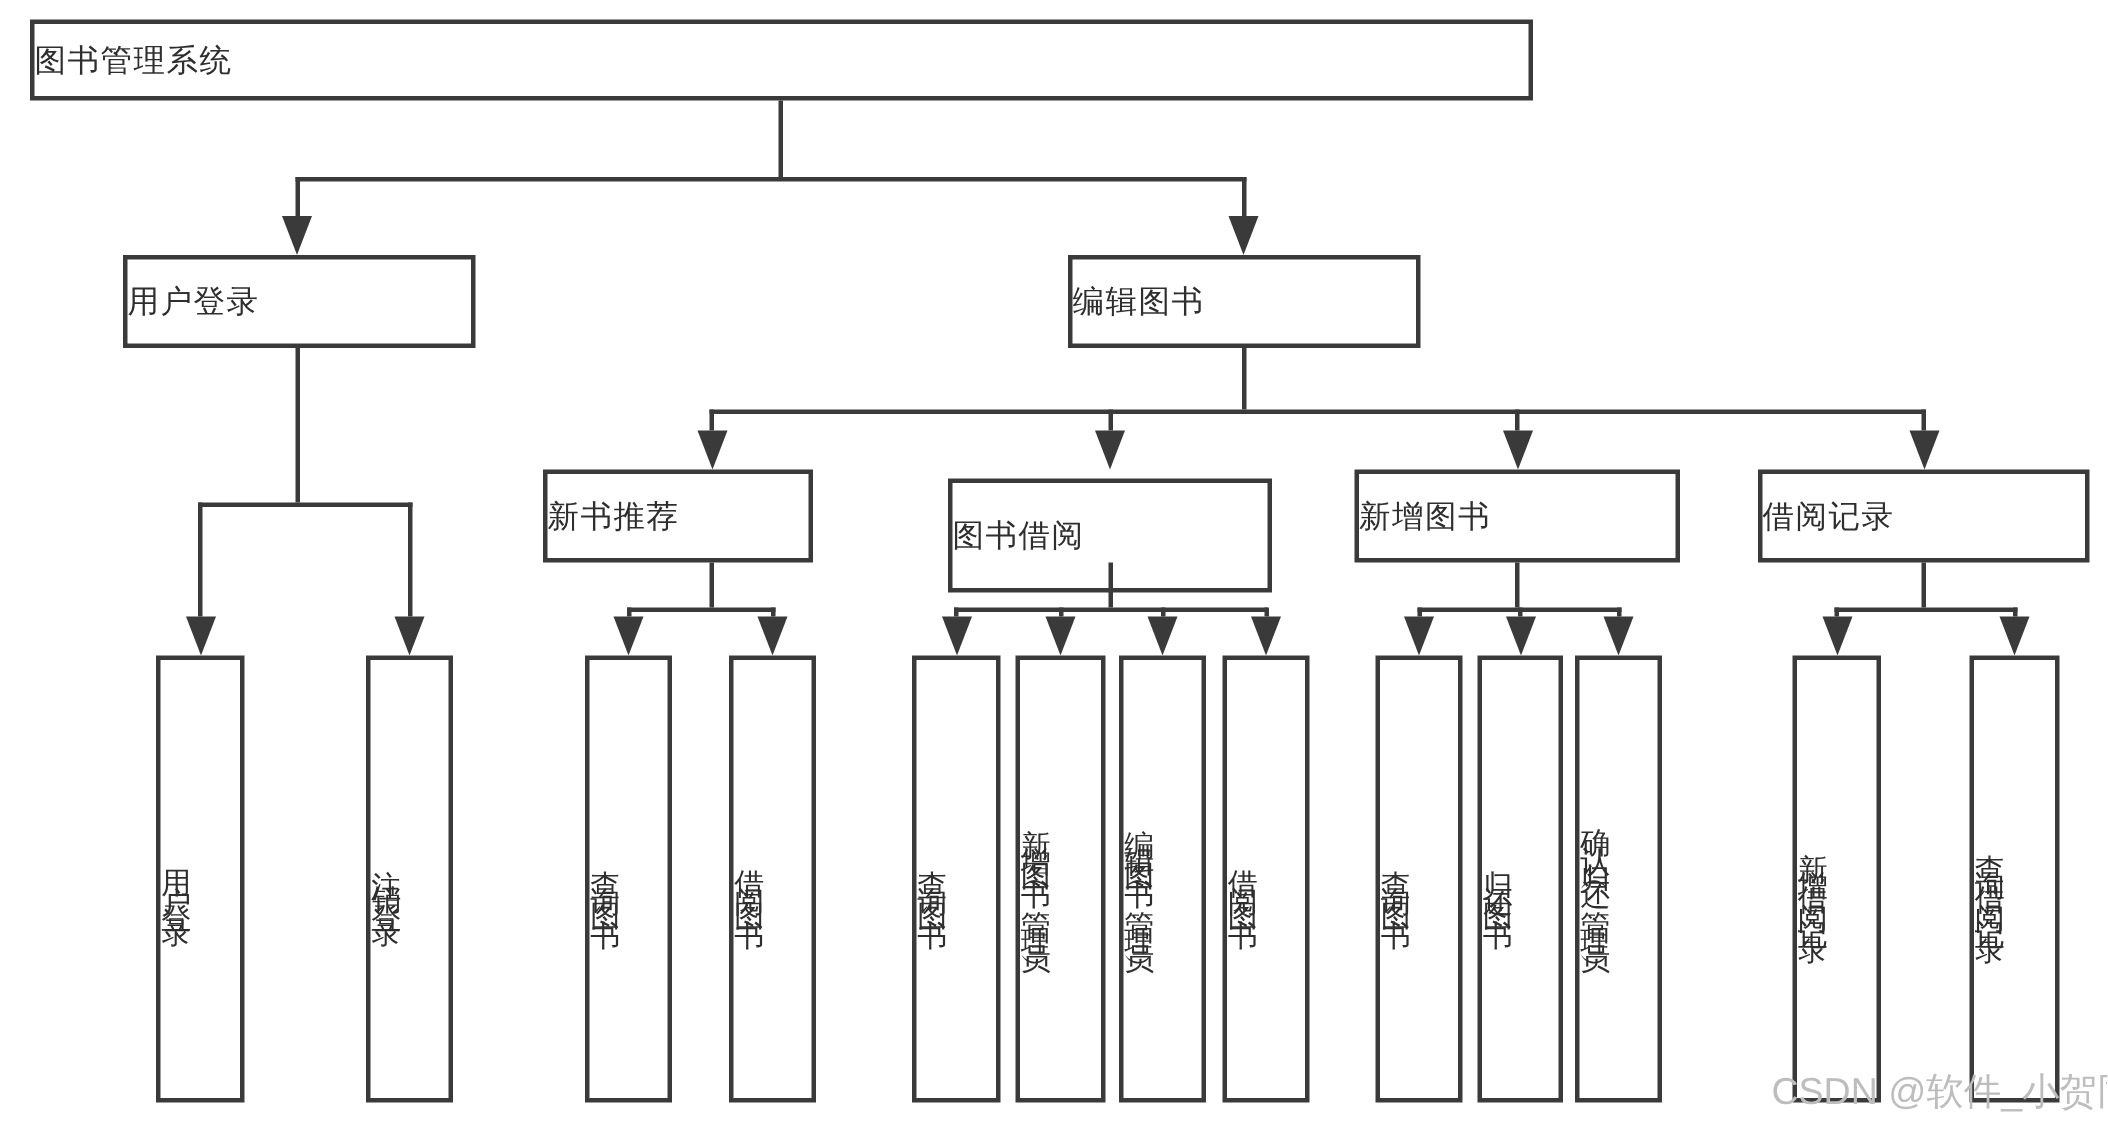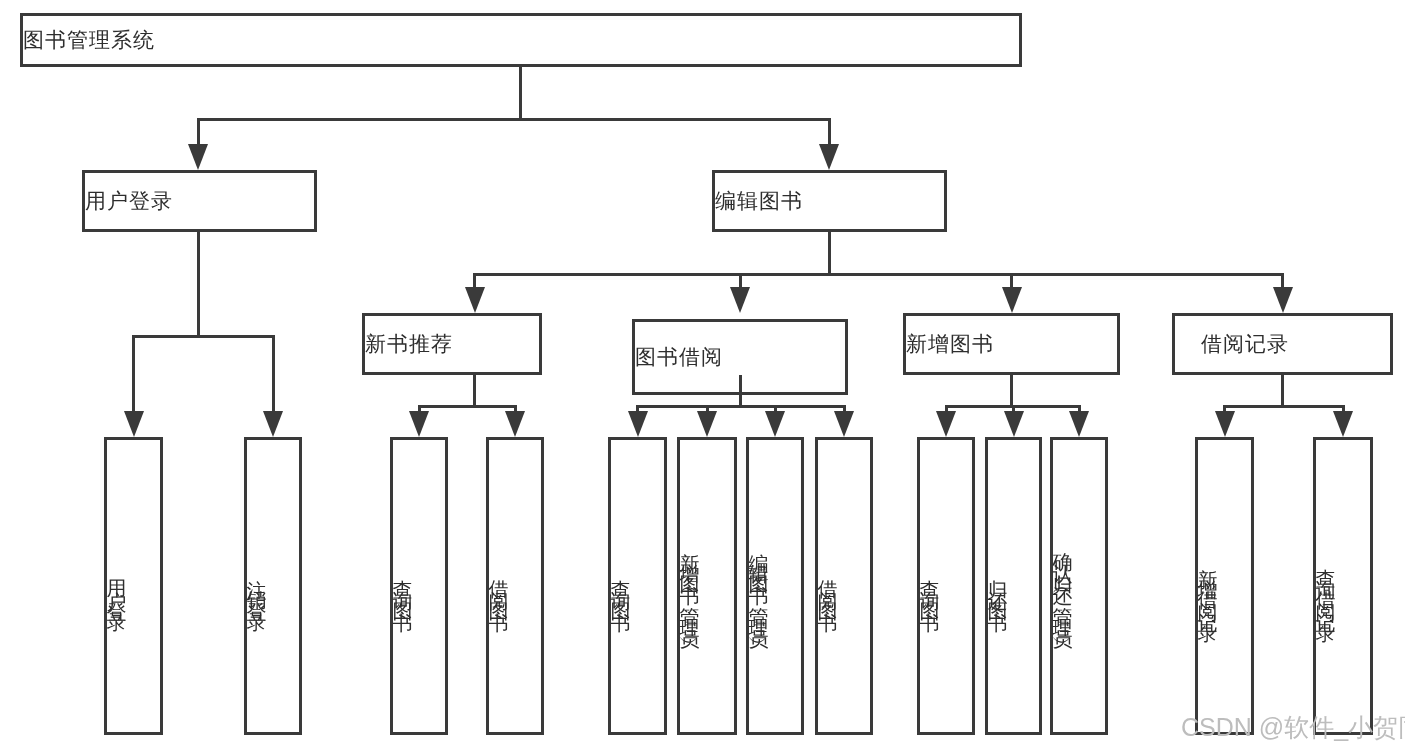--- a/index.html
+++ b/index.html
@@ -109,21 +109,21 @@
 
   <div class="node" style="left:362px; top:313px; width:180px; height:62px;">
     <span class="lbl">新书推荐</span>
   </div>
   <div class="node" style="left:632px; top:319px; width:216px; height:76px;">
     <span class="lbl">图书借阅</span>
   </div>
   <div class="node" style="left:903px; top:313px; width:217px; height:62px;">
     <span class="lbl">新增图书</span>
   </div>
-  <div class="node" style="left:1172px; top:313px; width:221px; height:62px;padding-left:26px;">
+  <div class="node" style="left:1172px; top:313px; width:221px; height:62px;">
     <span class="lbl">借阅记录</span>
   </div>
 
   <div class="vline" style="left:473px; top:375px; height:30px;"></div>
   <div class="vline" style="left:738.5px; top:375px; height:30px;"></div>
   <div class="vline" style="left:1010px; top:375px; height:30px;"></div>
   <div class="vline" style="left:1281px; top:375px; height:30px;"></div>
 
   <div class="hline" style="left:417.5px; top:405px; width:99px;"></div>
   <div class="hline" style="left:636px; top:405px; width:209px;"></div>

